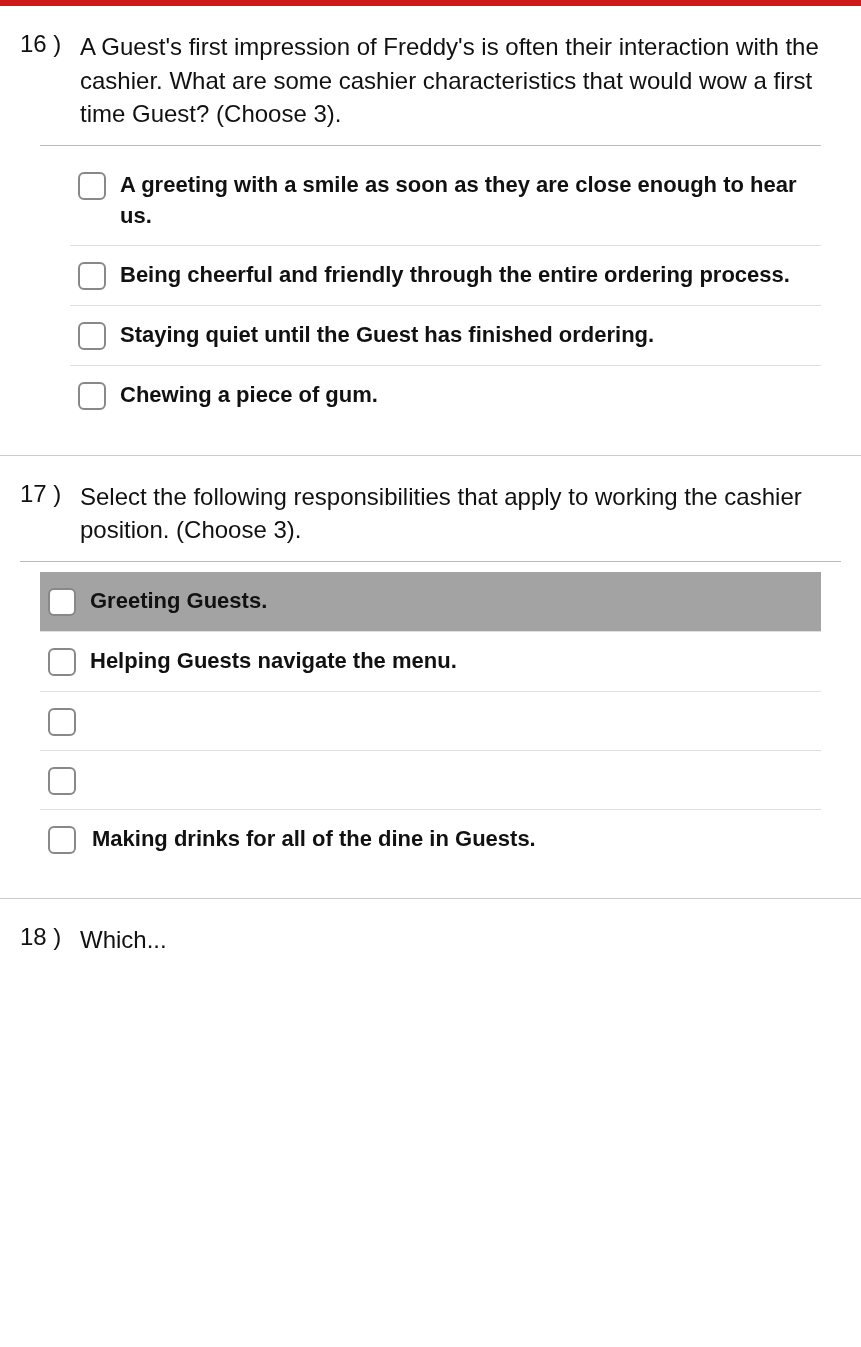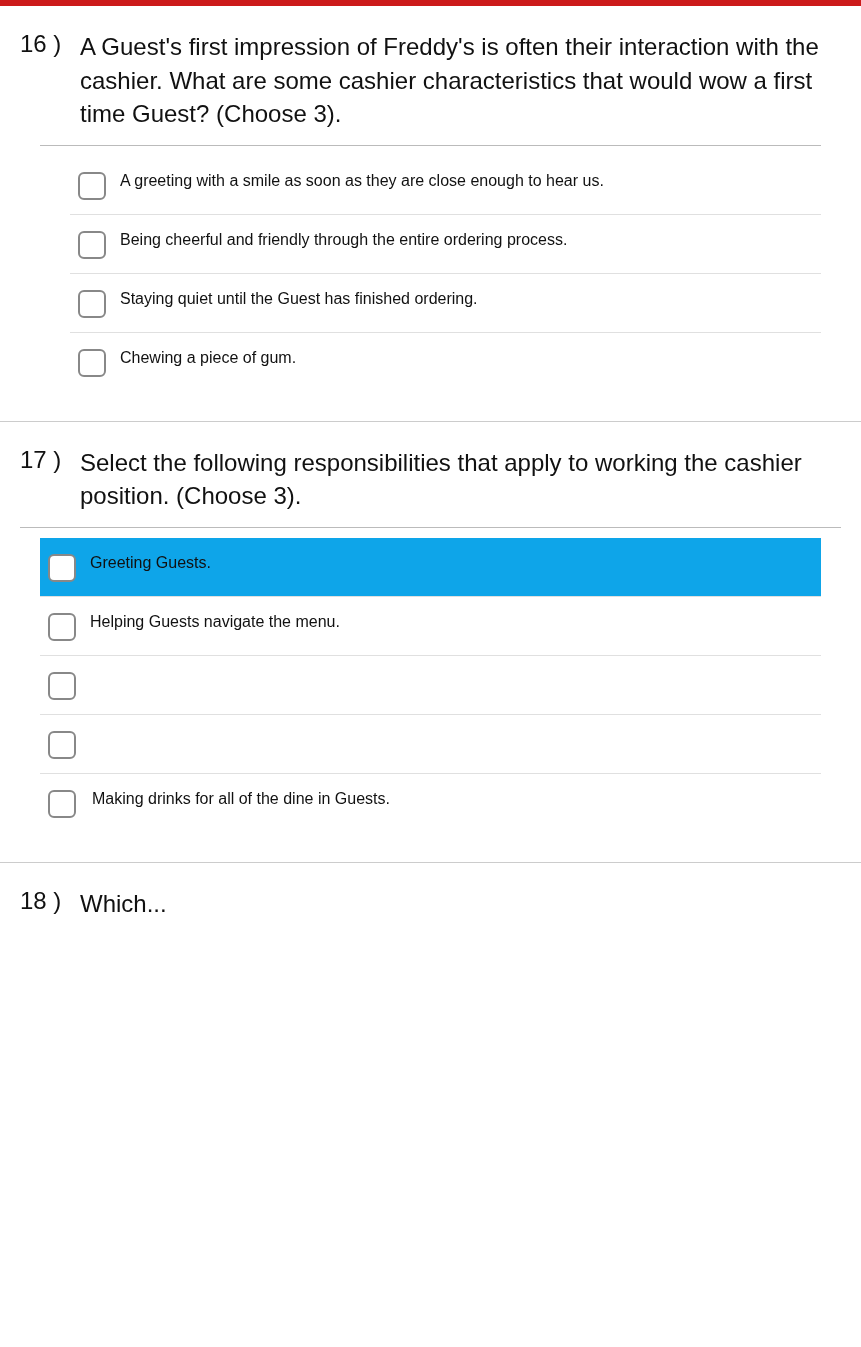--- a/index.html
+++ b/index.html
@@ -62,37 +62,38 @@
       padding: 14px 8px 14px 8px;
       border-bottom: 1px solid #e0e0e0;
       gap: 14px;
     }
 
     .option-item:last-child {
       border-bottom: none;
     }
 
     .option-item.highlighted {
-      background: #0ea5e9;
+      background: #a3a3a3;
     }
 
     .checkbox {
       width: 28px;
       height: 28px;
       border: 2px solid #888;
       border-radius: 6px;
       flex-shrink: 0;
       margin-top: 2px;
       background: #fff;
       cursor: pointer;
     }
 
     .option-label {
-      font-size: 16px;
+      font-size: 22px;
       line-height: 1.4;
+      font-weight: bold;
     }
 
     .bottom-partial {
       padding: 24px 20px 10px 20px;
     }
 
     .bottom-partial .question-header {
       margin-bottom: 4px;
     }
   </style>

